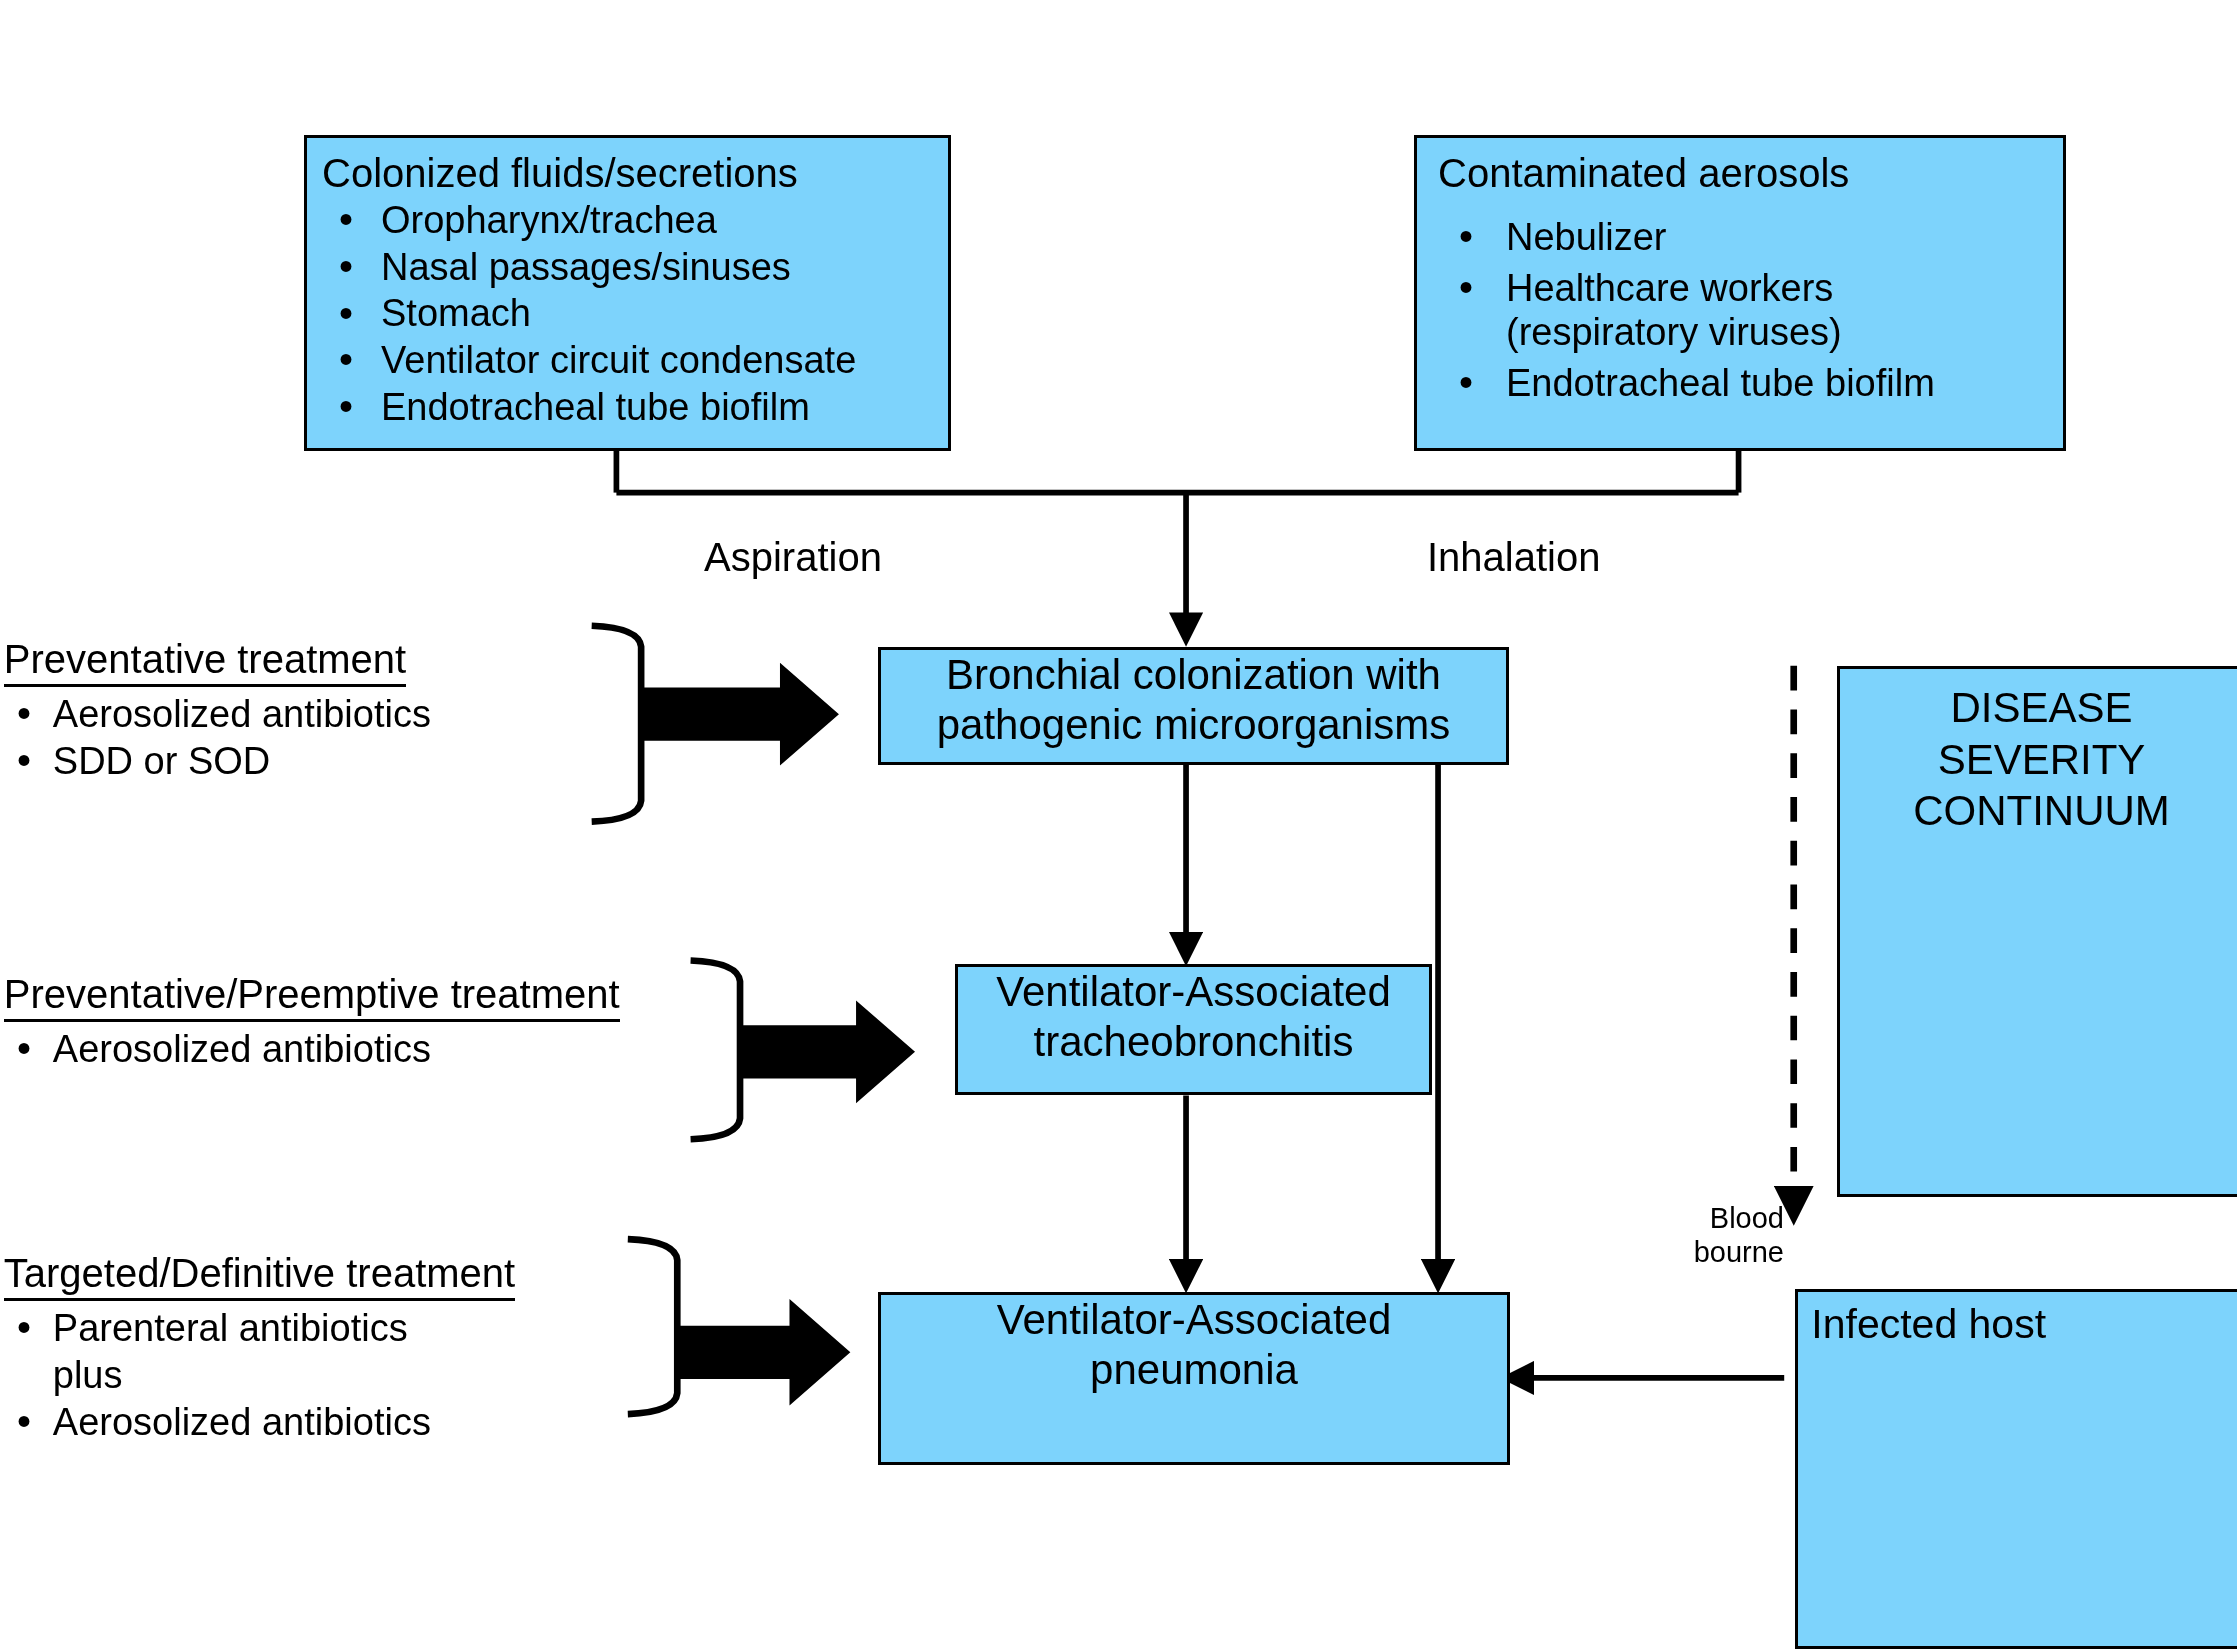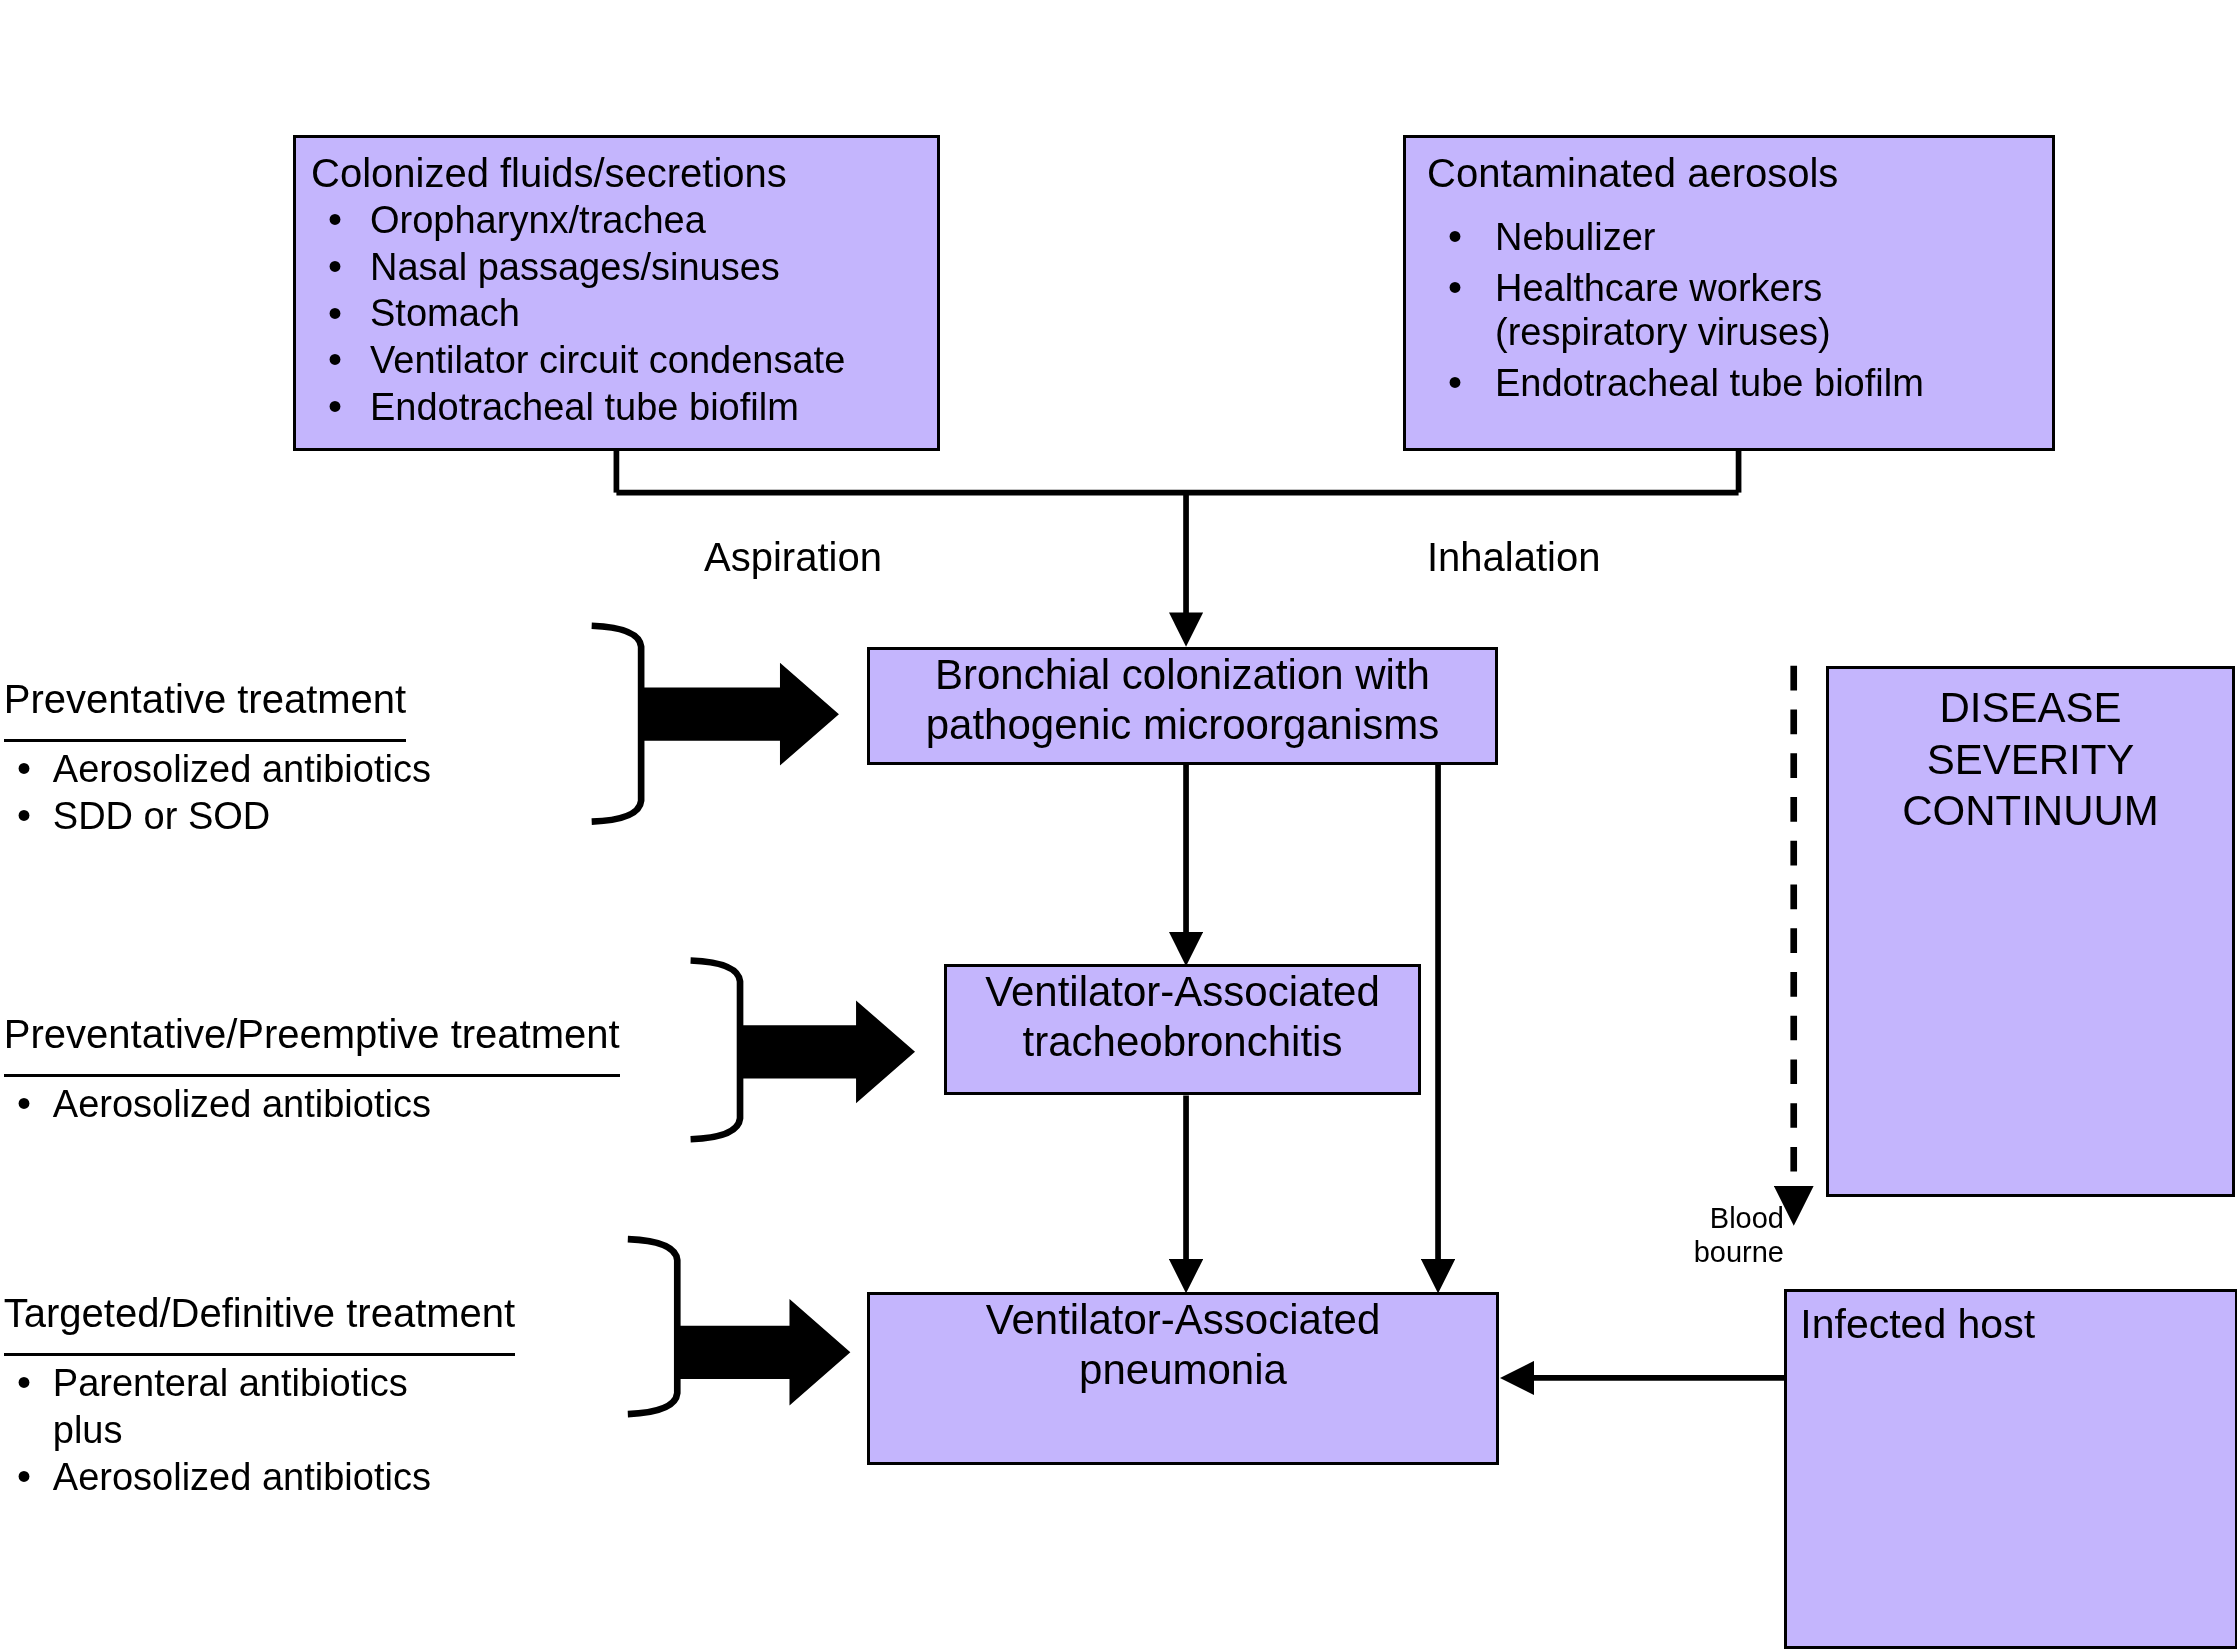--- a/index.html
+++ b/index.html
@@ -32,21 +32,22 @@
     text-align: center;
     font-size: 48px;
     line-height: 1.1;
     letter-spacing: 0px;
   }
 
   
   .box {
     box-sizing: border-box;
     border: 3.8px solid #000;
-    background: #c4b5fd;
+    background: #7dd3fc;
+    margin-left: 11px;
   }
   .box-title {
     font-size: 40px;
     line-height: 1.12;
     white-space: pre-line;
   }
   ul.bullets {
     list-style: none;
     margin: 0;
     padding: 0;
@@ -102,22 +103,21 @@
   #box-tracheobronchitis { left: 944px; top: 964px; width: 477px; height: 131px; }
   #box-pneumonia { left: 867px; top: 1292px; width: 632px; height: 173px; }
 
   
   .tx-group { width: 723px; }
   .tx-heading {
     font-size: 40px;
     line-height: 1.14;
     display: inline-block;
     border-bottom: 3.8px solid #000;
-    padding-bottom: 16px;
-    margin-top: 40px;
+    padding-bottom: 1px;
   }
   .tx-group ul.bullets { margin-top: 5.7px; }
   .tx-group ul.bullets > li { padding-left: 49px; font-size: 38px; }
   .tx-group ul.bullets > li.bulleted::before { left: 13.3px; }
   .tx-group ul.bullets > li.nobullet { padding-left: 49px; }
 
   #tx-preventative { left: 3.8px; top: 637px; }
   #tx-preemptive   { left: 3.8px; top: 972px; }
   #tx-targeted     { left: 3.8px; top: 1251px; }
 

